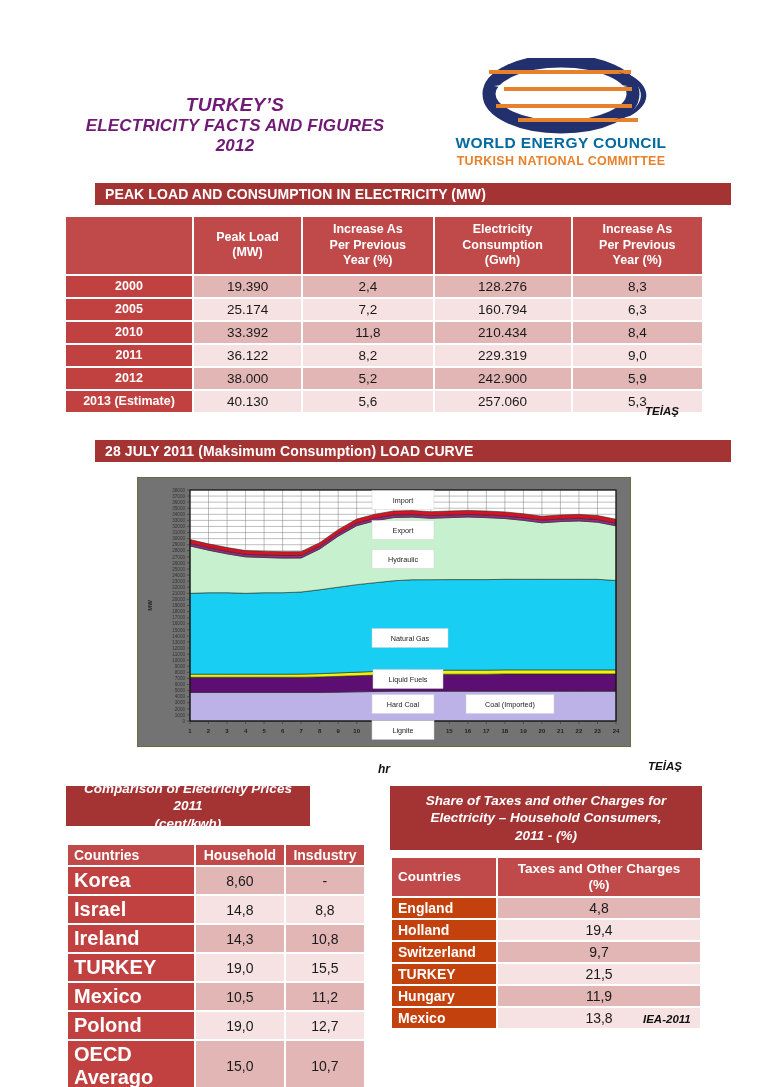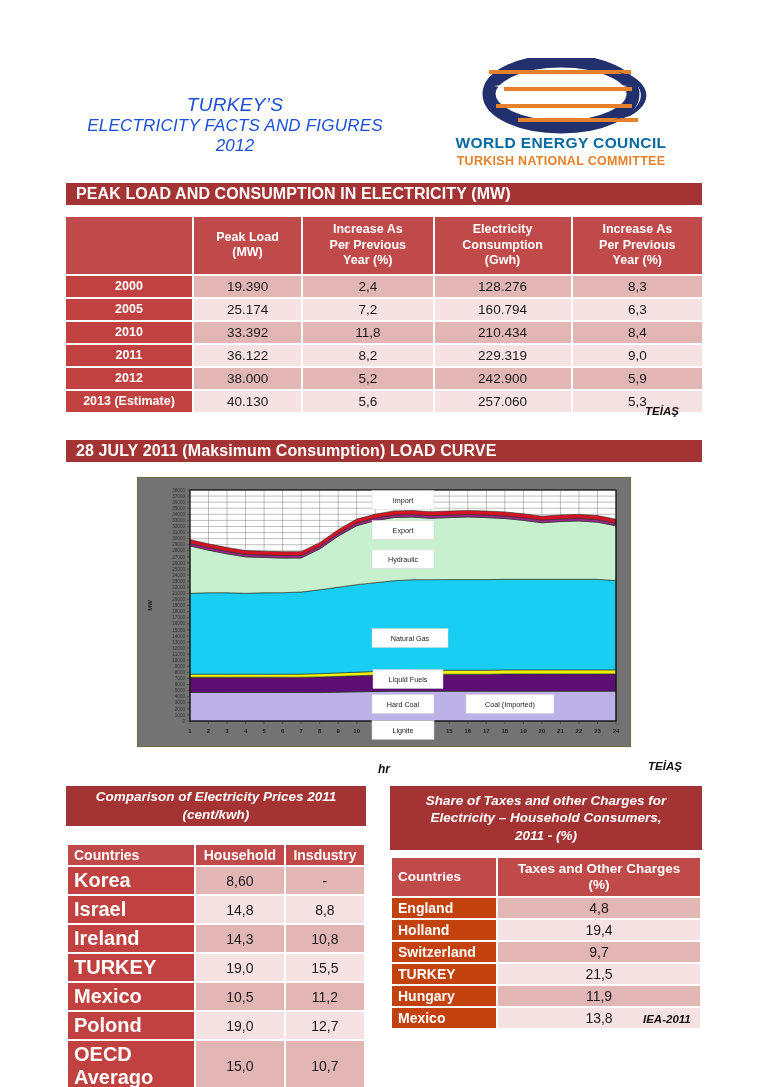--- a/index.html
+++ b/index.html
@@ -10,22 +10,22 @@
     font-family:"Liberation Sans", sans-serif;
     position:relative;
     overflow:hidden;
   }
 
   
   .header { position:absolute; left:0; top:58px; width:768px; height:115px; }
   .title-block {
     position:absolute; left:70px; top:36px; width:330px;
     text-align:center;
-    color:#1d4ed8;
-    font-style:italic; font-weight:normal;
+    color:#701a75;
+    font-style:italic; font-weight:bold;
     line-height:1.18;
   }
   .title-l1 { font-size:19px; letter-spacing:0.3px; }
   .title-l2 { font-size:17px; letter-spacing:0.2px; }
   .title-l3 { font-size:17px; letter-spacing:0.2px; }
 
   .logo-block { position:absolute; left:432px; top:0px; width:258px; text-align:center; }
   .logo-mark { position:relative; width:258px; height:78px; }
   .logo-mark svg { position:absolute; left:0; top:0; }
   .logo-name {
@@ -36,24 +36,25 @@
     font-size:12.5px; font-weight:bold; color:#E8812B;
     letter-spacing:0.3px; margin-top:2px;
   }
 
   
   .bar {
     position:absolute;
     background:#A43333;
     color:#ffffff;
     font-weight:bold;
-    font-size:16px;
+    font-size:14px;
     display:flex; align-items:center;
     padding-left:10px;
     letter-spacing:0.1px;
+    margin-left:29px;
   }
   #bar1 { left:66px; top:183px; width:636px; height:22px; }
   #bar2 { left:66px; top:440px; width:636px; height:22px; }
 
   
   table { border-collapse:separate; border-spacing:2px; }
   #main-table {
     position:absolute; left:64px; top:215px; width:640px;
     font-size:13px;
   }
@@ -90,21 +91,21 @@
     font-size:12px; font-style:italic; font-weight:bold; color:#111;
   }
 
   
   .sub-title {
     position:absolute; background:#A43333; color:#fff;
     font-weight:bold; font-style:italic; font-size:13.5px;
     text-align:center; display:flex; align-items:center; justify-content:center;
     line-height:1.3; padding:3px 6px;
   }
-  #sub-title-left { left:66px; top:786px; width:300px; height:40px; }
+  #sub-title-left { left:66px; top:786px; width:244px; height:40px; }
   #sub-title-right { left:390px; top:786px; width:312px; height:64px; }
 
   #price-table {
     position:absolute; left:66px; top:843px; width:300px; font-size:14px;
   }
   #price-table th {
     background:#C04A4A; color:#fff; font-weight:bold; font-size:14px;
     padding:2px 6px; text-align:left;
   }
   #price-table th.numh { text-align:center; }

